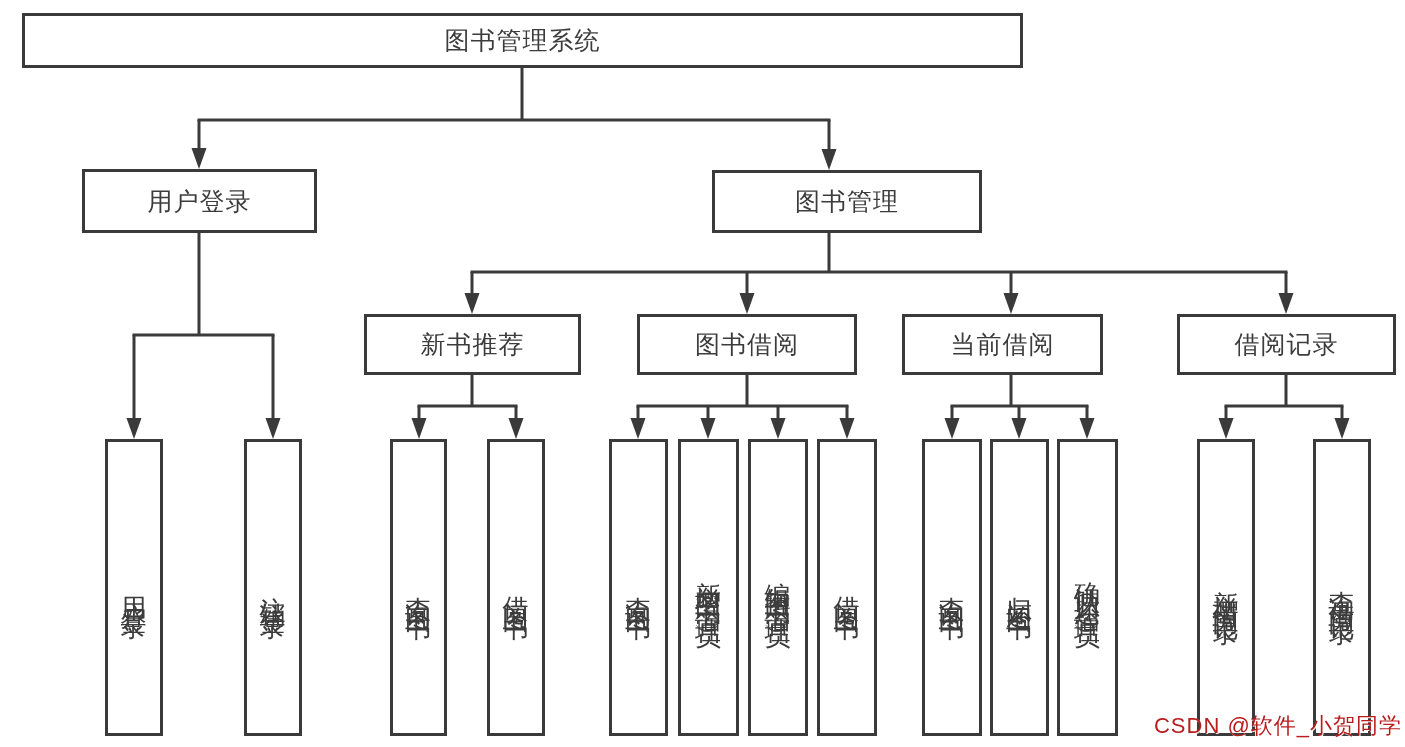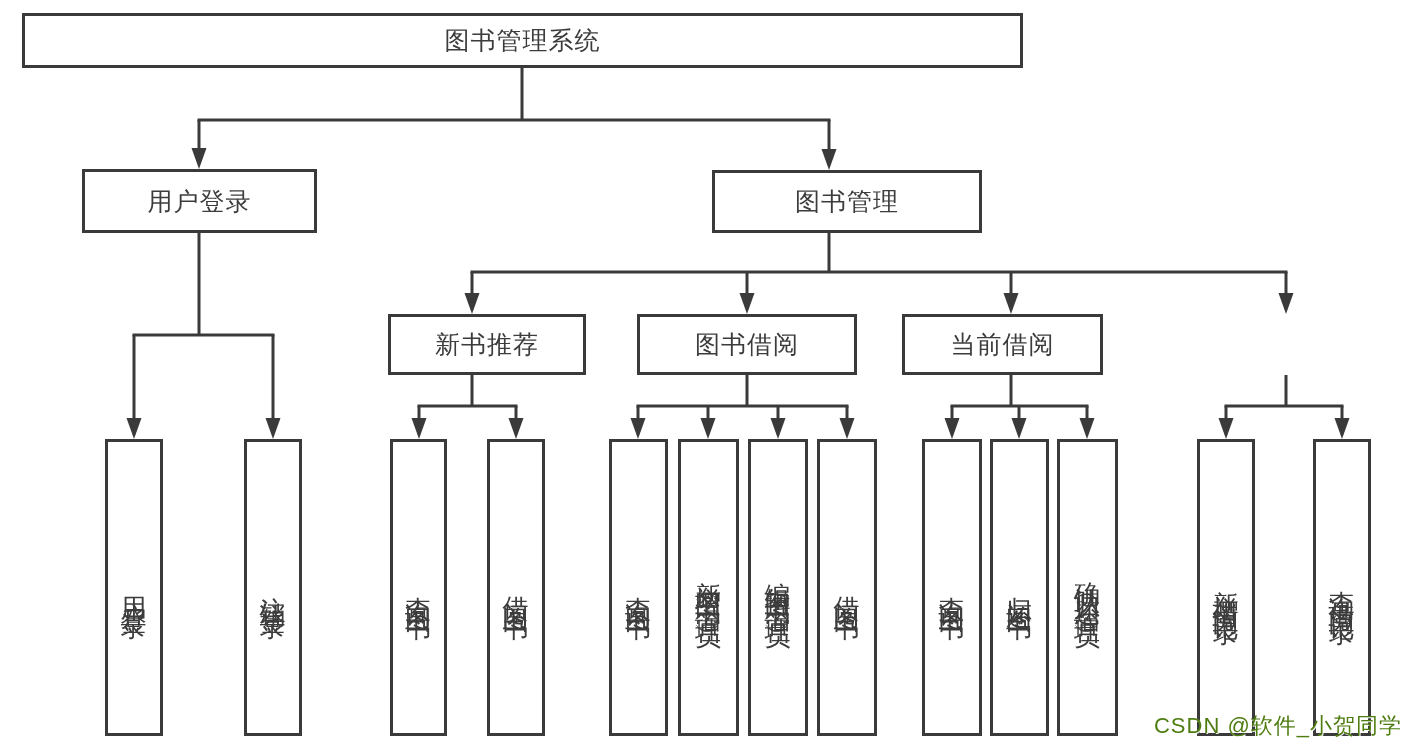--- a/index.html
+++ b/index.html
@@ -102,38 +102,41 @@
       <line x1="1019" y1="406" x2="1019" y2="422" stroke="#3a3a3a" stroke-width="3"></line>
       <polygon points="1011.5,418 1026.5,418 1019,439" fill="#3a3a3a"></polygon>
       <line x1="1087" y1="406" x2="1087" y2="422" stroke="#3a3a3a" stroke-width="3"></line>
       <polygon points="1079.5,418 1094.5,418 1087,439" fill="#3a3a3a"></polygon>
       <path d="M 1286 375 L 1286 406 M 1224.5 406 L 1343.5 406" stroke="#3a3a3a" stroke-width="3" fill="none"></path>
       <line x1="1226" y1="406" x2="1226" y2="422" stroke="#3a3a3a" stroke-width="3"></line>
       <polygon points="1218.5,418 1233.5,418 1226,439" fill="#3a3a3a"></polygon>
       <line x1="1342" y1="406" x2="1342" y2="422" stroke="#3a3a3a" stroke-width="3"></line>
       <polygon points="1334.5,418 1349.5,418 1342,439" fill="#3a3a3a"></polygon>
     </svg>
-  <div class="watermark" style="color: #4d7c0f;">CSDN @软件_小贺同学</div>
+  <div class="watermark" style="color: #b91c1c;">CSDN @软件_小贺同学</div>
 <div class="node horizontal" style="left: 22px; top: 13px; width: 1001px; height: 55px;">
       <span class="node-label">图书管理系统</span>
     </div>
     <div class="node horizontal" style="left: 82px; top: 169px; width: 235px; height: 64px;">
       <span class="node-label">用户登录</span>
     </div>
     <div class="node horizontal" style="left: 712px; top: 170px; width: 270px; height: 63px;">
       <span class="node-label">图书管理</span>
     </div>
-    <div class="node horizontal" style="left: 364px; top: 314px; width: 198px; height: 61px; margin-left: 24px;">
+    <div class="node horizontal" style="left: 364px; top: 314px; width: 217px; height: 61px;">
       <span class="node-label">新书推荐</span>
     </div>
     <div class="node horizontal" style="left: 637px; top: 314px; width: 220px; height: 61px;">
       <span class="node-label">图书借阅</span>
     </div>
     <div class="node horizontal" style="left: 902px; top: 314px; width: 201px; height: 61px;">
       <span class="node-label">当前借阅</span>
+    </div>
+    <div class="node horizontal" style="left: 1177px; top: 314px; width: 219px; height: 61px;">
+      <span class="node-label">借阅记录</span>
     </div>
     <div class="node vertical" style="left: 105px; top: 439px; width: 58px; height: 297px;">
       <span class="node-label">用户登录</span>
     </div>
     <div class="node vertical" style="left: 244px; top: 439px; width: 58px; height: 297px;">
       <span class="node-label">注销登录</span>
     </div>
     <div class="node vertical" style="left: 390px; top: 439px; width: 57px; height: 297px;">
       <span class="node-label">查询图书</span>
     </div>

